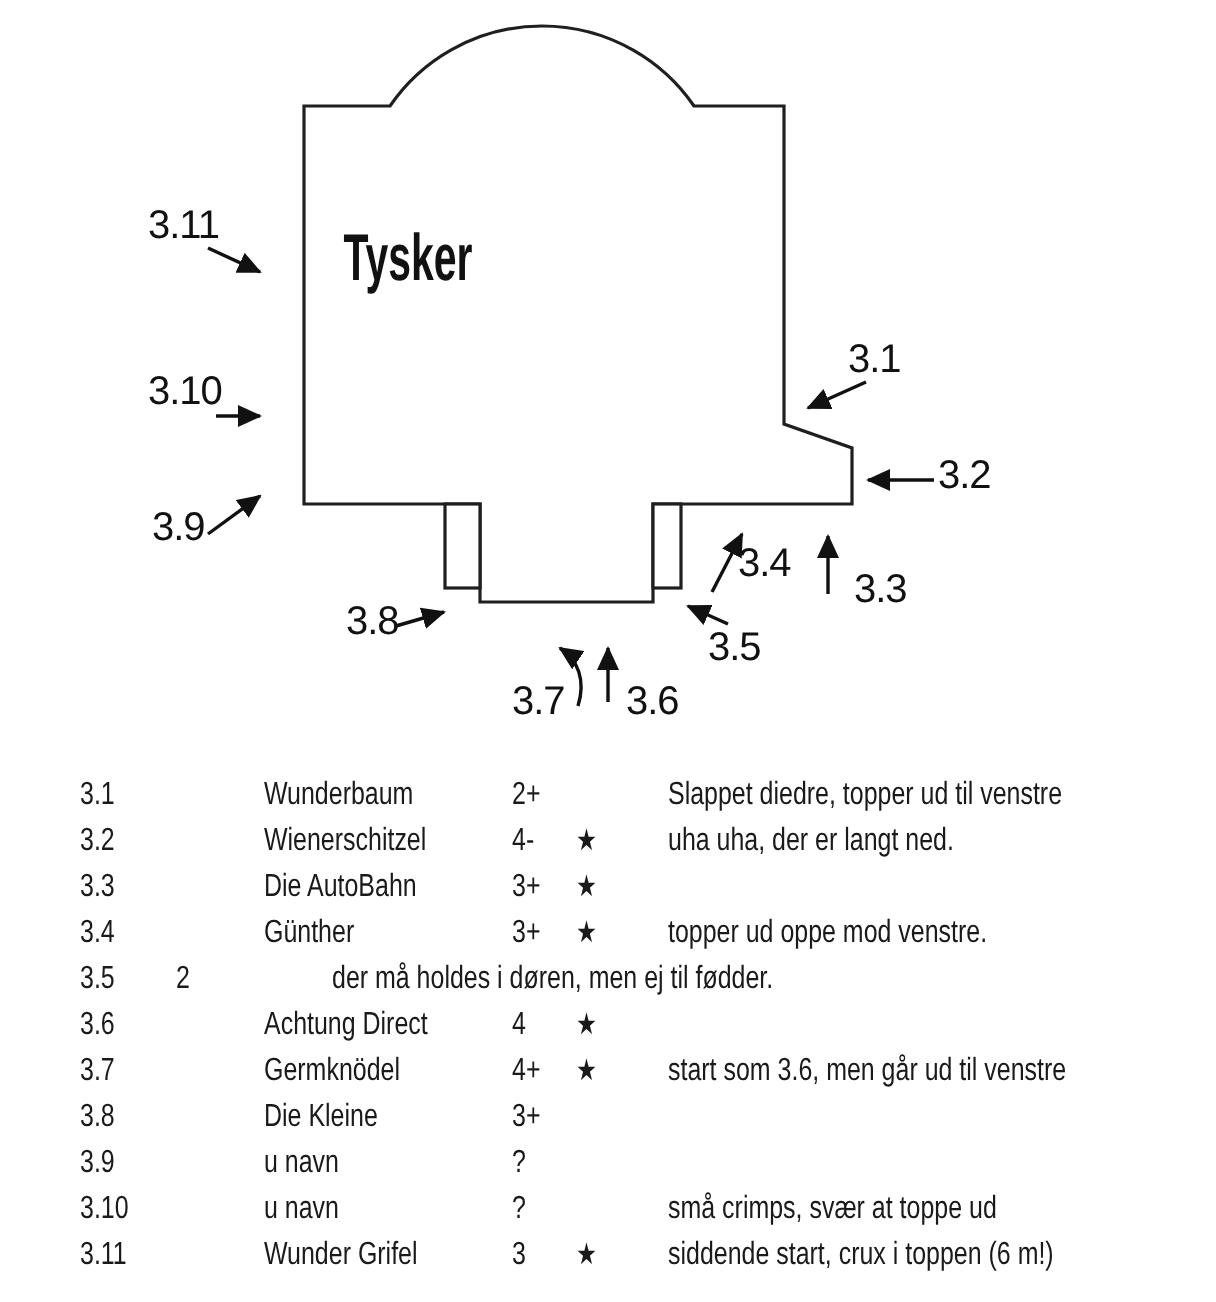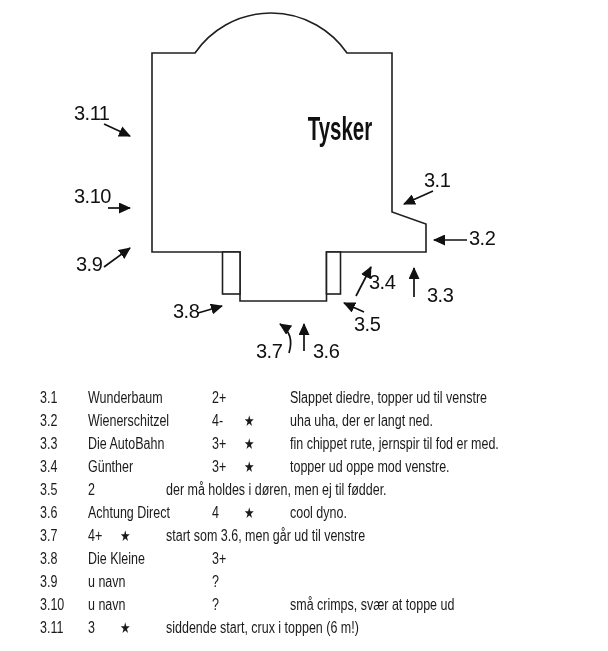--- a/index.html
+++ b/index.html
@@ -9,34 +9,34 @@
     position:relative;overflow:hidden;
   }
   .canvas{position:absolute;left:0;top:0;width:608px;height:651px;background:#fff;}
   .topo-svg{position:absolute;left:0;top:0;}
   .outline{fill:none;stroke:#1f1f1f;stroke-width:1.6;}
   .post{fill:#ffffff;stroke:#1f1f1f;stroke-width:1.6;}
   .arrow{stroke:#111;stroke-width:1.7;fill:none;}
   .ah{fill:#111;}
   .title{
     position:absolute;left:152px;top:112px;width:240px;
-    text-align:right;font-size:33px;font-weight:bold;line-height:34px;
+    text-align:left;font-size:33px;font-weight:bold;line-height:34px;
     letter-spacing:0px;color:#111;
   }
   .title .tline{display:inline-block;transform:scaleX(0.62);transform-origin:center;white-space:nowrap;}
   .lbl{
     position:absolute;font-size:20px;line-height:20px;color:#111;
     letter-spacing:-0.5px;white-space:nowrap;
   }
   .route-table{position:absolute;left:40px;top:386px;width:560px;}
   .trow{display:flex;height:23px;line-height:23px;font-size:16px;}
   .cell{display:block;white-space:nowrap;overflow:visible;}
   .cx{display:inline-block;transform:scaleX(0.78);transform-origin:left center;white-space:nowrap;}
   .c-num{width:48px;}
-  .c-name{width:124px;}
+  .c-name{width:124px;margin-left:44px;}
   .c-grade{width:32px;}
   .c-star{width:46px;font-size:15px;}
   .c-desc{flex:1;}
 </style>
 </head>
 <body>
 
 <div class="canvas">
 
   <svg class="topo-svg" width="608" height="380" viewBox="0 0 608 380">
@@ -99,21 +99,20 @@
       <span class="cell c-grade"><span class="cx">4-</span></span>
       <span class="cell c-star"><span class="cx">★</span></span>
       <span class="cell c-desc"><span class="cx">uha uha, der er langt ned.</span></span>
     </div>
 
     <div class="trow">
       <span class="cell c-num"><span class="cx">3.3</span></span>
       <span class="cell c-name"><span class="cx">Die AutoBahn</span></span>
       <span class="cell c-grade"><span class="cx">3+</span></span>
       <span class="cell c-star"><span class="cx">★</span></span>
-      <span class="cell c-desc"><span class="cx">fin chippet rute, jernspir til fod er med.</span></span>
     </div>
 
     <div class="trow">
       <span class="cell c-num"><span class="cx">3.4</span></span>
       <span class="cell c-name"><span class="cx">Günther</span></span>
       <span class="cell c-grade"><span class="cx">3+</span></span>
       <span class="cell c-star"><span class="cx">★</span></span>
       <span class="cell c-desc"><span class="cx">topper ud oppe mod venstre.</span></span>
     </div>
 
@@ -122,25 +121,25 @@
       <span class="cell c-grade"><span class="cx">2</span></span>
       <span class="cell c-star"><span class="cx"></span></span>
       <span class="cell c-desc"><span class="cx">der må holdes i døren, men ej til fødder.</span></span>
     </div>
 
     <div class="trow">
       <span class="cell c-num"><span class="cx">3.6</span></span>
       <span class="cell c-name"><span class="cx">Achtung Direct</span></span>
       <span class="cell c-grade"><span class="cx">4</span></span>
       <span class="cell c-star"><span class="cx">★</span></span>
-      <span class="cell c-desc"><span class="cx">cool dyno.</span></span>
     </div>
 
     <div class="trow">
       <span class="cell c-num"><span class="cx">3.7</span></span>
+      <span class="cell c-name"><span class="cx">Germknödel</span></span>
       <span class="cell c-grade"><span class="cx">4+</span></span>
       <span class="cell c-star"><span class="cx">★</span></span>
       <span class="cell c-desc"><span class="cx">start som 3.6, men går ud til venstre</span></span>
     </div>
 
     <div class="trow">
       <span class="cell c-num"><span class="cx">3.8</span></span>
       <span class="cell c-name"><span class="cx">Die Kleine</span></span>
       <span class="cell c-grade"><span class="cx">3+</span></span>
       <span class="cell c-star"><span class="cx"></span></span>
@@ -156,19 +155,20 @@
     <div class="trow">
       <span class="cell c-num"><span class="cx">3.10</span></span>
       <span class="cell c-name"><span class="cx">u navn</span></span>
       <span class="cell c-grade"><span class="cx">?</span></span>
       <span class="cell c-star"><span class="cx"></span></span>
       <span class="cell c-desc"><span class="cx">små crimps, svær at toppe ud</span></span>
     </div>
 
     <div class="trow">
       <span class="cell c-num"><span class="cx">3.11</span></span>
+      <span class="cell c-name"><span class="cx">Wunder Grifel</span></span>
       <span class="cell c-grade"><span class="cx">3</span></span>
       <span class="cell c-star"><span class="cx">★</span></span>
       <span class="cell c-desc"><span class="cx">siddende start, crux i toppen (6 m!)</span></span>
     </div>
 
   </div>
 </div>
 
 </body></html>

